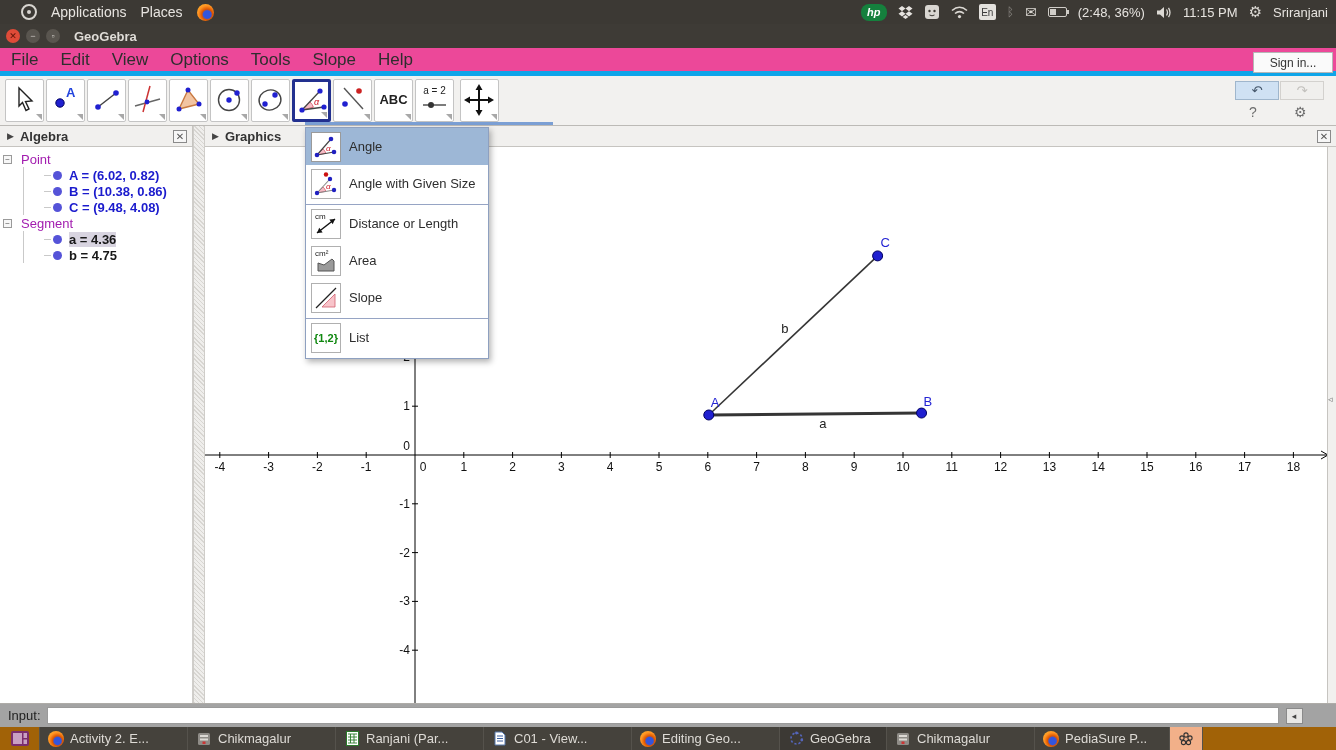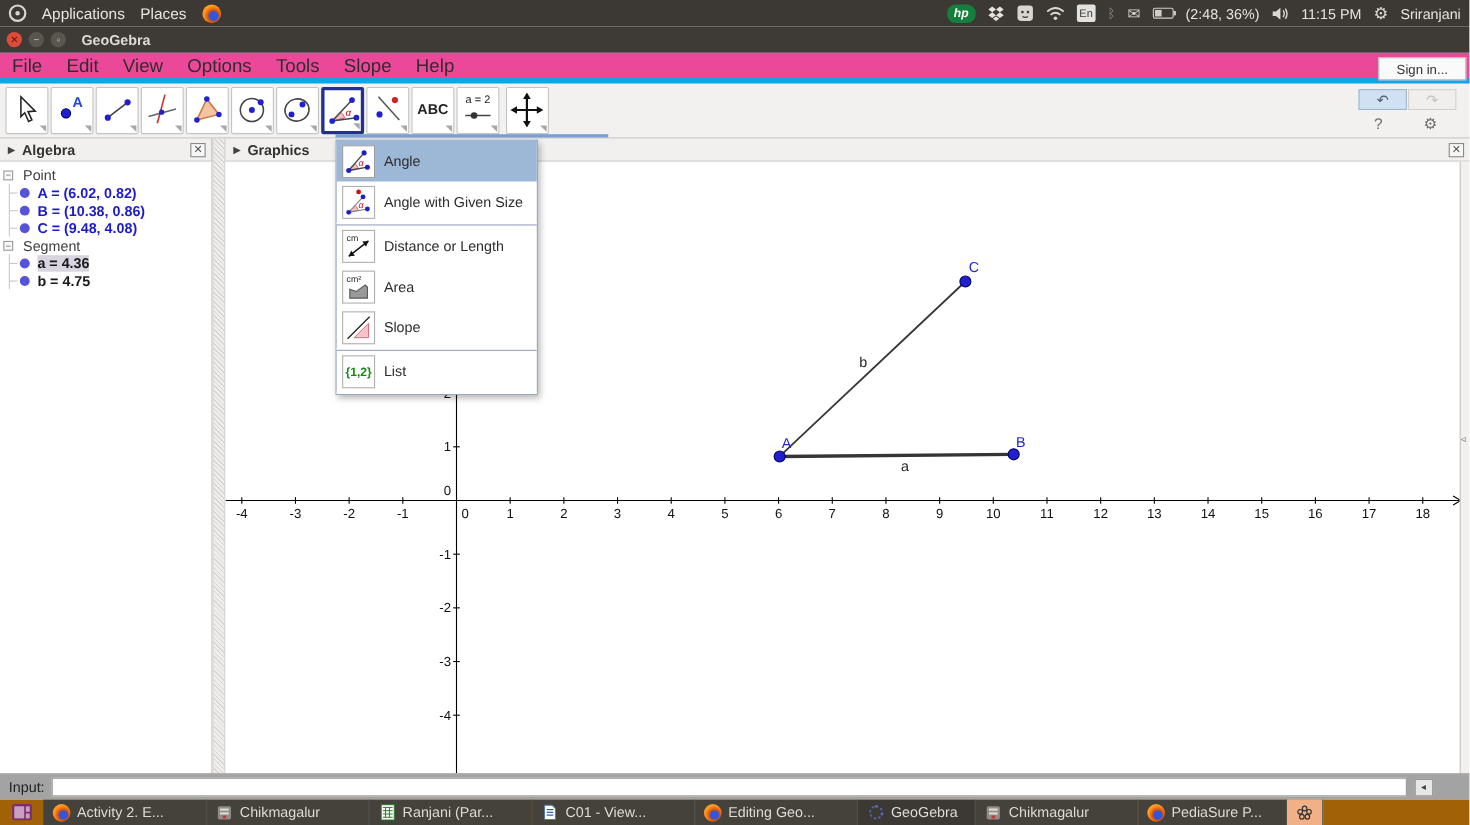--- a/index.html
+++ b/index.html
@@ -3,21 +3,21 @@
 <meta charset="utf-8">
 <style>
   * { margin:0; padding:0; box-sizing:border-box; }
   html,body { width:1336px; height:750px; overflow:hidden;
     font-family:"Liberation Sans","DejaVu Sans",sans-serif; }
   #screen { position:relative; width:1336px; height:750px; background:#fff; }
 
   
   .topbar { position:absolute; left:0; top:0; width:1336px; height:24px;
     background:#3c3934; color:#e7e4e0; display:flex; align-items:center; font-size:14px; }
-  .topbar .left { display:flex; align-items:center; gap:14px; padding-left:8px; }
+  .topbar .left { display:flex; align-items:center; gap:14px; padding-left:21px; }
   .topbar .right { margin-left:auto; display:flex; align-items:center; gap:11px; padding-right:8px; font-size:13px; }
   .distro-dot { width:16px; height:16px; border-radius:50%; border:2px solid #d8d5d0; position:relative; }
   .distro-dot::after { content:""; position:absolute; left:4px; top:4px; width:4px; height:4px; border-radius:50%; background:#d8d5d0; }
   .ff-icon { width:17px; height:17px; border-radius:50%;
     background:radial-gradient(circle at 60% 62%, #3355dd 0 26%, #dd5500 36%, #ff9222 60%, #ffc733 100%); }
   .hp-logo { width:26px; height:17px; border-radius:8px; background:#15803d; color:#fff;
     font-style:italic; font-weight:bold; font-size:11px; display:flex; align-items:center; justify-content:center; }
   .tray-ic { display:inline-flex; align-items:center; justify-content:center; color:#dcd9d4; }
   .en-badge { width:17px; height:16px; background:#e4e2de; color:#3a3a3a; font-size:10px;
     display:flex; align-items:center; justify-content:center; border-radius:2px; }
@@ -75,22 +75,22 @@
   .canvas { position:absolute; left:205px; top:147px; width:1131px; height:556px; background:#fff; }
   .right-splitter { position:absolute; left:1327px; top:147px; width:9px; height:556px; background:#f1f0ee;
     border-left:1px solid #c6c4c0; }
   .rs-arrow { position:absolute; left:0px; top:247px; font-size:9px; color:#777; }
 
   
   .tgroup { position:relative; margin-left:3px; }
   .grow { display:flex; align-items:center; height:16px; }
   .cbox { width:9px; height:9px; border:1px solid #9a9a9a; background:#f7f7f7; font-size:8px; line-height:7px;
     text-align:center; color:#555; margin-right:9px; }
-  .gname { color:#404040; }
-  .kids { margin-left:5px; border-left:1px solid #c9c9c9; }
+  .gname { color:#a21caf; }
+  .kids { margin-left:20px; border-left:1px solid #c9c9c9;padding-left:20px; }
   .krow { display:flex; align-items:center; height:16px; }
   .kdash { width:7px; border-top:1px solid #c9c9c9; margin-right:2px; }
   .kdot { width:9px; height:9px; border-radius:50%; background:#5553d8; margin-right:7px; }
   .ktext { font-weight:bold; }
   .ktext.blue { color:#1b1bcd; }
   .ktext.dark { color:#181818; }
   .ktext.selrow { background:#d8d4e0; }
 
   
   .tmenu { position:absolute; left:305px; top:127px; width:184px; background:#fff;

